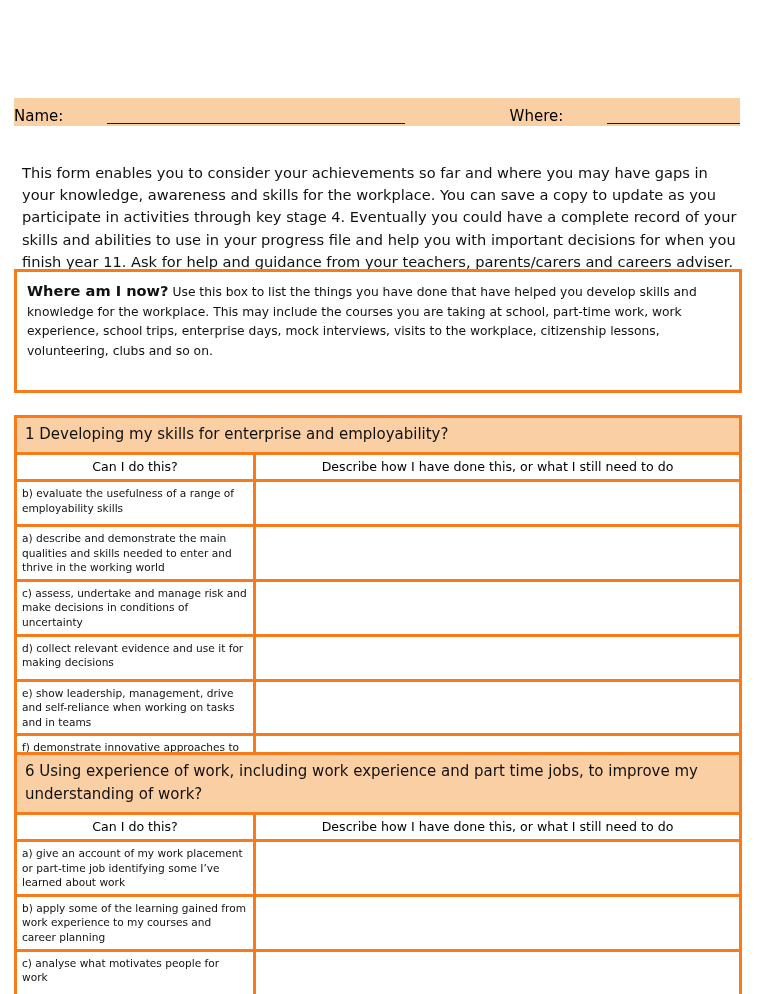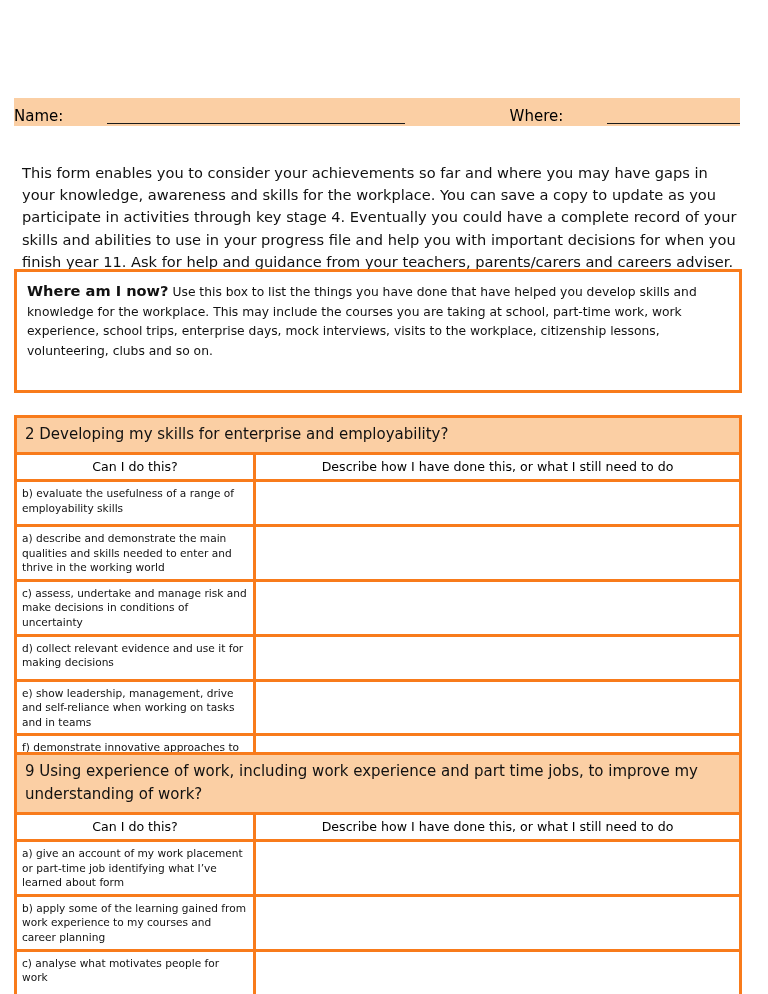--- a/index.html
+++ b/index.html
@@ -199,21 +199,21 @@
 
   <p class="intro">This form enables you to consider your achievements so far and where you may have gaps in your knowledge, awareness and skills for the workplace.  You can save a copy to update as you participate in activities through key stage 4.  Eventually you could have a complete record of your skills and abilities to use in your progress file and help you with important decisions for when you finish year 11. Ask for help and guidance from your teachers, parents/carers and careers adviser.</p>
 
   <div class="where-box">
     <div class="where-text">
       <span class="lead">Where am I now?</span><span> Use this box to list the things you have done that have helped you develop skills and knowledge for the workplace.  This may include the courses you are taking at school, part-time work, work experience, school trips, enterprise days, mock interviews, visits to the workplace, citizenship lessons, volunteering, clubs and so on.</span>
     </div>
   </div>
 
   <div class="section" id="section-1">
-    <div class="section-header">2 Developing my skills for enterprise and employability?</div>
+    <div class="section-header">1 Developing my skills for enterprise and employability?</div>
     <div class="grid">
       <div class="grid-row head-row">
         <div class="col-left">Can I do this?</div>
         <div class="col-right">Describe how I have done this, or what I still need to do</div>
       </div>
       <div class="grid-row h-1">
         <div class="col-left criterion">b) evaluate the usefulness of a range of employability skills</div>
         <div class="col-right"></div>
       </div>
       <div class="grid-row h-2">
@@ -233,28 +233,28 @@
         <div class="col-right"></div>
       </div>
       <div class="grid-row h-6">
         <div class="col-left criterion">f) demonstrate innovative approaches to solving problems</div>
         <div class="col-right"></div>
       </div>
     </div>
   </div>
 
   <div class="section" id="section-2">
-    <div class="section-header">9 Using experience of work, including work experience and part time jobs, to improve my understanding of work?</div>
+    <div class="section-header">6 Using experience of work, including work experience and part time jobs, to improve my understanding of work?</div>
     <div class="grid">
       <div class="grid-row head-row">
         <div class="col-left">Can I do this?</div>
         <div class="col-right">Describe how I have done this, or what I still need to do</div>
       </div>
       <div class="grid-row s2-h1">
-        <div class="col-left criterion">a) give an account of my work placement or part-time job identifying what I’ve learned about form</div>
+        <div class="col-left criterion">a) give an account of my work placement or part-time job identifying some I’ve learned about work</div>
         <div class="col-right"></div>
       </div>
       <div class="grid-row s2-h2">
         <div class="col-left criterion">b) apply some of the learning gained from work experience to my courses and career planning</div>
         <div class="col-right"></div>
       </div>
       <div class="grid-row s2-h3">
         <div class="col-left criterion">c) analyse what motivates people for work</div>
         <div class="col-right"></div>
       </div>

